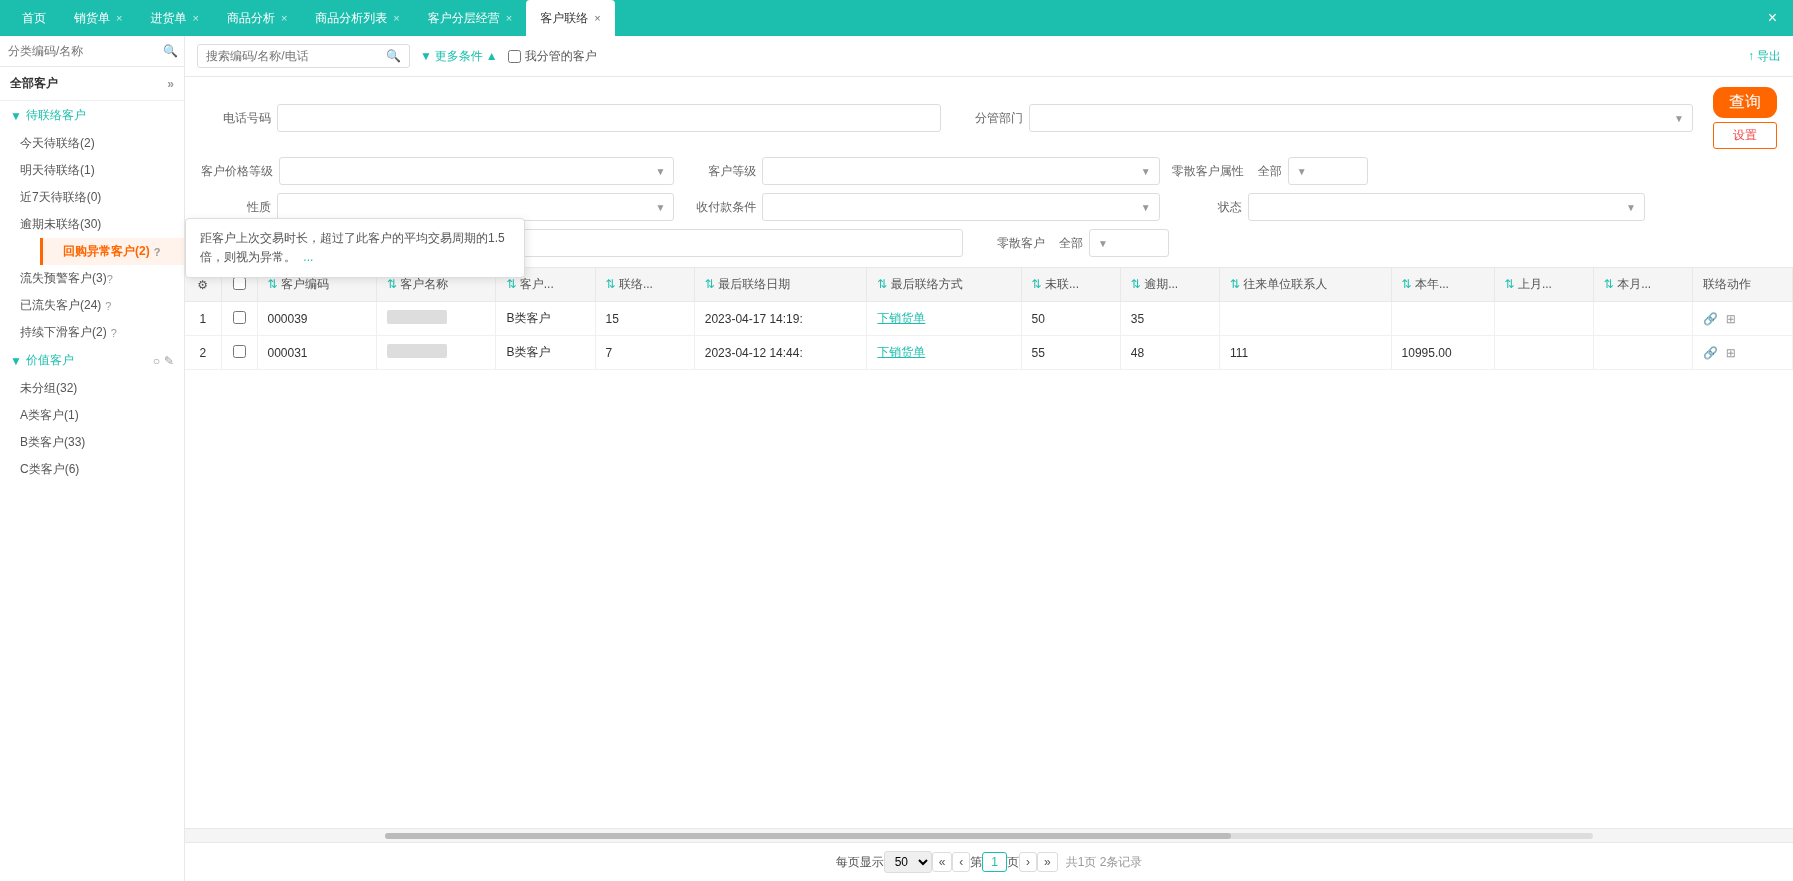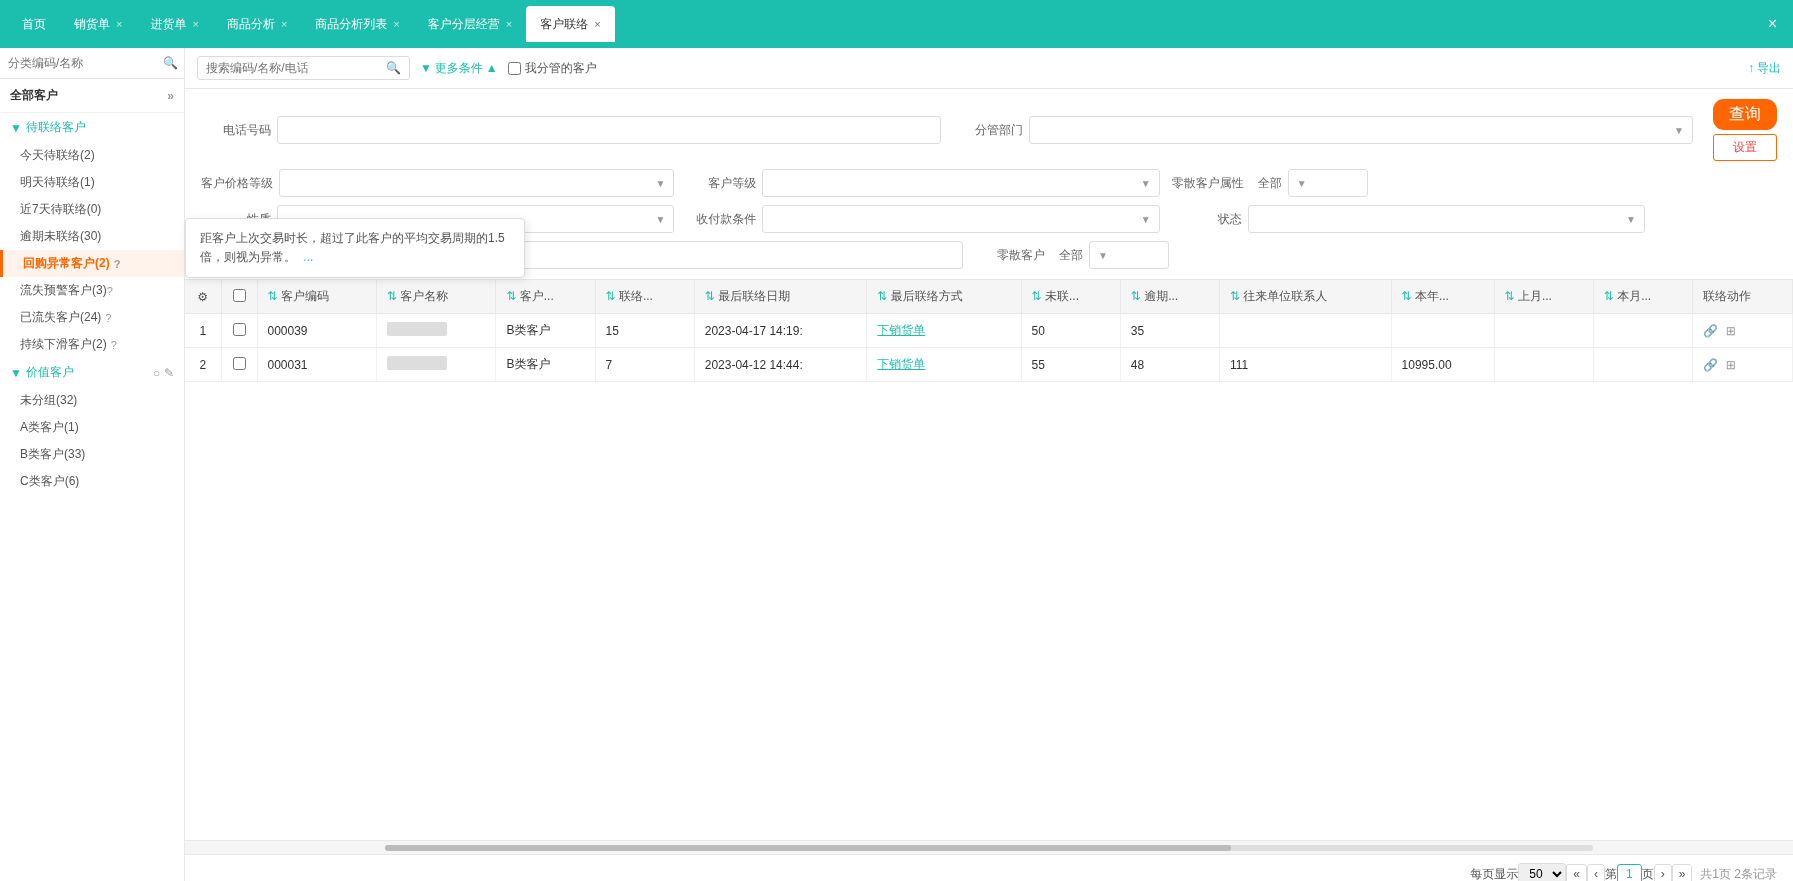--- a/index.html
+++ b/index.html
@@ -1,21 +1,21 @@
 <!DOCTYPE html>
 <html><head>
   <meta charset="utf-8">
   <style>
     * { box-sizing: border-box; margin: 0; padding: 0; font-family: 'Microsoft YaHei', Arial, sans-serif; font-size: 12px; }
     body { background: #f0f0f0; width: 1793px; height: 881px; overflow: hidden; }
     
     
     .top-nav {
       background: #1cbfad;
-      height: 48px;
+      height: 36px;
       display: flex;
       align-items: center;
       padding: 0 8px;
       color: white;
       position: relative;
     }
     .top-nav .nav-item {
       padding: 0 14px;
       height: 36px;
       display: flex;
@@ -102,20 +102,21 @@
       padding: 5px 10px 5px 20px;
       cursor: pointer;
       color: #555;
       font-size: 12px;
     }
     .sidebar-item.active {
       background: #fff3ec;
       color: #f60;
       font-weight: bold;
       border-left: 3px solid #f60;
+      margin-left: 40px;
     }
     .sidebar-group-title {
       padding: 6px 10px;
       color: #1cbfad;
       font-size: 12px;
       cursor: pointer;
       display: flex;
       align-items: center;
       justify-content: space-between;
     }
@@ -313,21 +314,21 @@
     }
     .row-actions { display: flex; gap: 8px; color: #999; cursor: pointer; }
 
     
     .pagination {
       background: white;
       border-top: 1px solid #e8e8e8;
       padding: 8px 16px;
       display: flex;
       align-items: center;
-      justify-content: flex-end;
+      justify-content: center;
       gap: 0;
       font-size: 12px;
       color: #555;
     }
     .pagination select {
       border: 1px solid #ddd;
       border-radius: 3px;
       padding: 2px 6px;
       font-size: 12px;
     }

